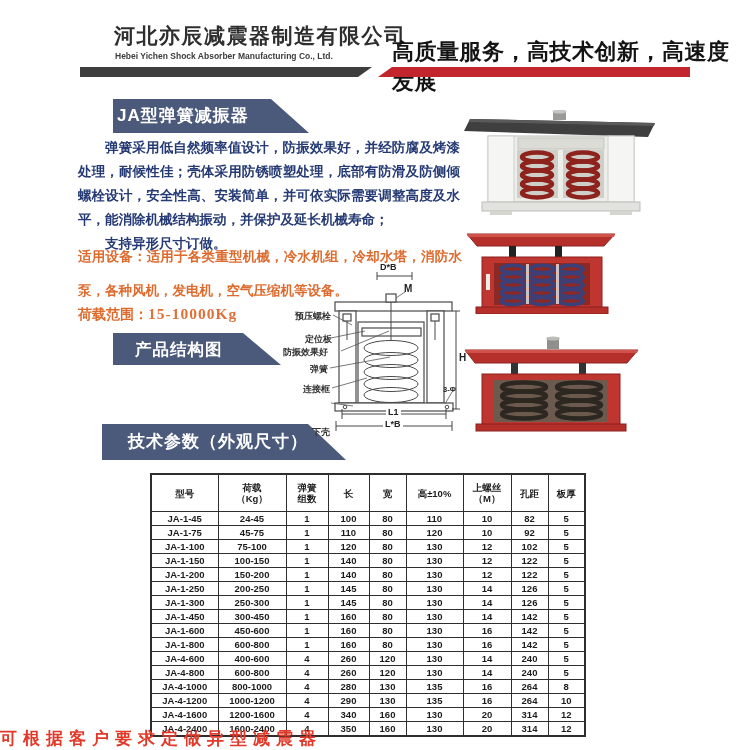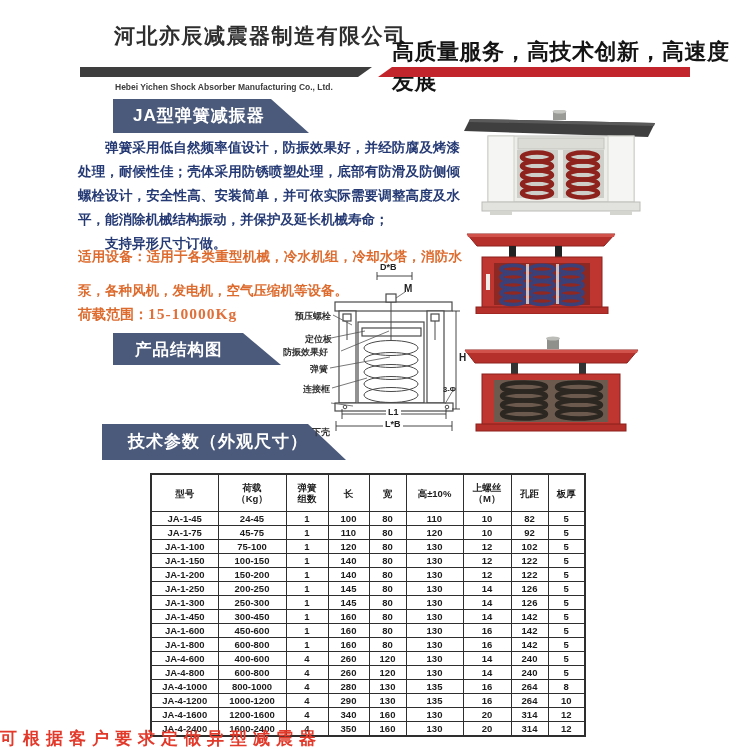--- a/index.html
+++ b/index.html
@@ -2,31 +2,31 @@
 <html><head>
 <meta charset="utf-8">
 <style>
   html,body{margin:0;padding:0;background:#fdfdfc;}
   #page{position:relative;width:750px;height:750px;background:#ffffff;overflow:hidden;
         font-family:"Liberation Sans",sans-serif;}
   .abs{position:absolute;}
 
   
   .company-cn{left:114px;top:22px;font-size:21px;font-weight:bold;color:#2e2e2e;letter-spacing:1.5px;}
-  .company-en{left:115px;top:51px;font-size:8.5px;font-weight:bold;color:#3c3c3c;margin-top:31px;}
+  .company-en{left:115px;top:51px;font-size:8.5px;font-weight:bold;color:#3c3c3c;}
   .slogan{left:392px;top:37px;font-size:22px;font-weight:bold;color:#141414;letter-spacing:.5px;}
   .bar-dark{left:80px;top:67px;width:292px;height:10px;background:#3e3e3e;
             clip-path:polygon(0 0,100% 0,calc(100% - 14px) 100%,0 100%);}
   .bar-red{left:378px;top:67px;width:312px;height:10px;background:#c2262c;
            clip-path:polygon(14px 0,100% 0,100% 100%,0 100%);}
 
   
   .banner{background:#4b5a7b;color:#fff;font-weight:bold;box-sizing:border-box;
           clip-path:polygon(0 0,calc(100% - 38px) 0,100% 100%,0 100%);letter-spacing:1px;}
-  .banner-ja{left:113px;top:99px;width:196px;height:34px;font-size:17px;line-height:34px;padding-left:20px;}
+  .banner-ja{left:113px;top:99px;width:196px;height:34px;font-size:17px;line-height:34px;padding-left:4px;}
   .banner-structure{left:113px;top:333px;width:168px;height:32px;font-size:16.5px;line-height:32px;padding-left:22px;}
   .banner-specs{left:102px;top:424px;width:244px;height:36px;font-size:17px;line-height:36px;padding-left:26px;}
 
   
   .intro-text{left:78px;top:136px;width:382px;font-size:13.5px;font-weight:bold;color:#253a74;
               line-height:24px;text-align:justify;}
   .intro-text p{margin:0;text-indent:2em;}
   .devices{left:78px;top:240px;width:384px;font-size:13.5px;font-weight:bold;color:#dd6b2e;
            line-height:34px;text-align:justify;}
   .load-line{left:78px;top:305px;font-size:14px;font-weight:bold;color:#dd6b2e;}

